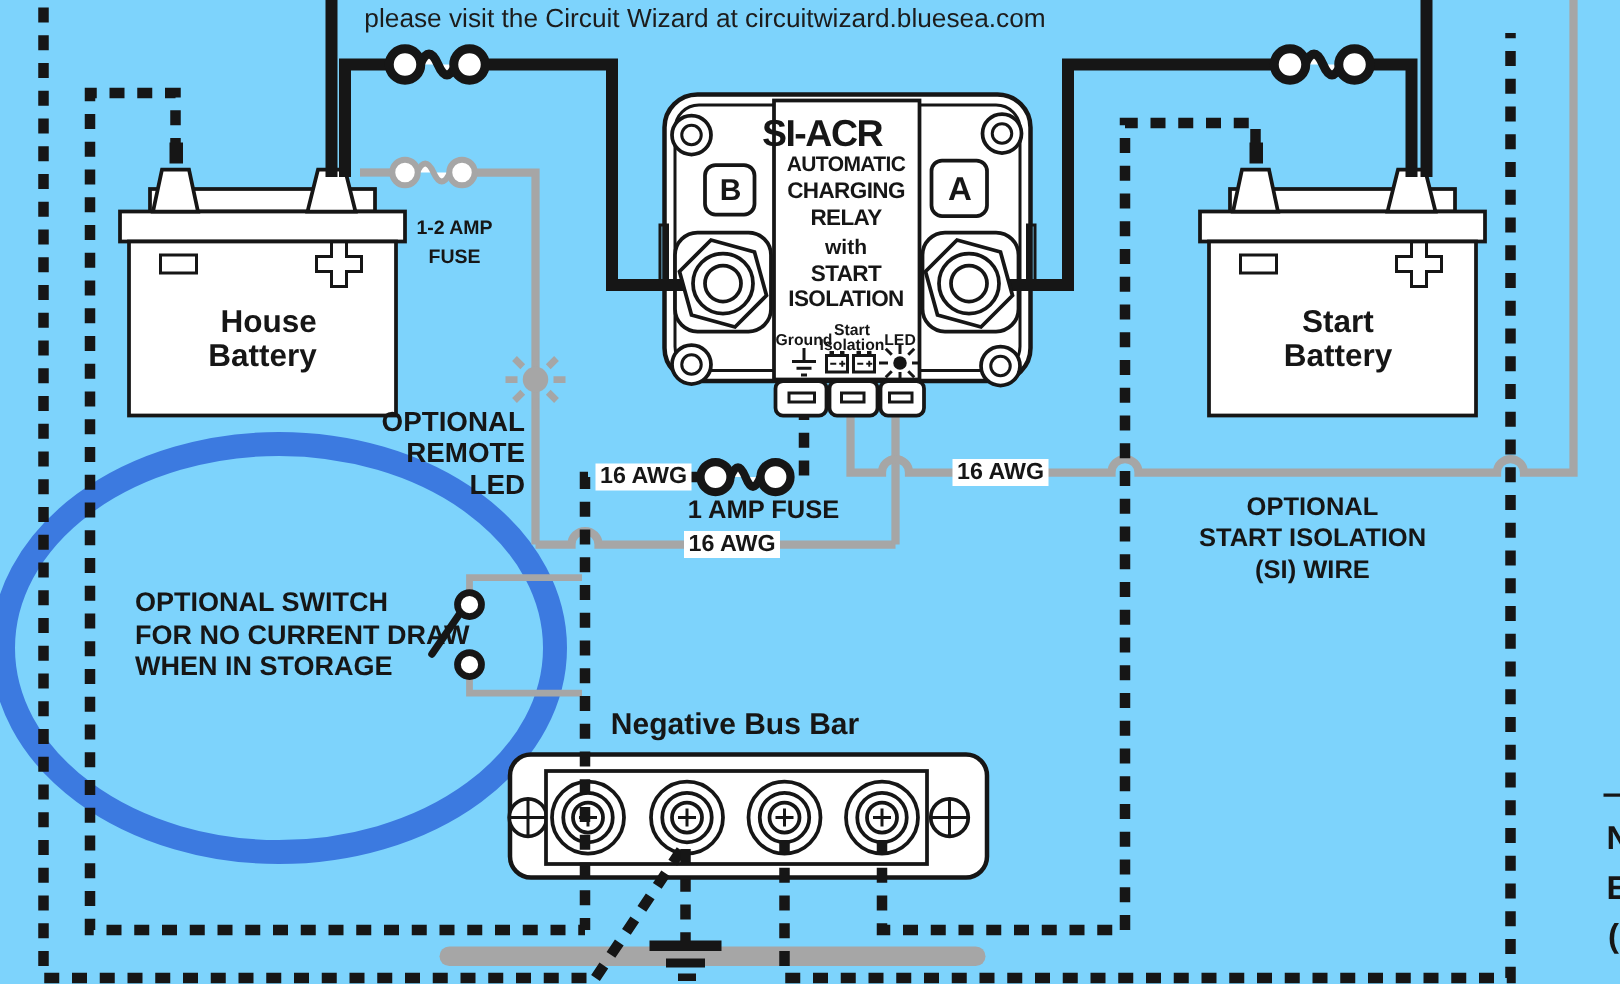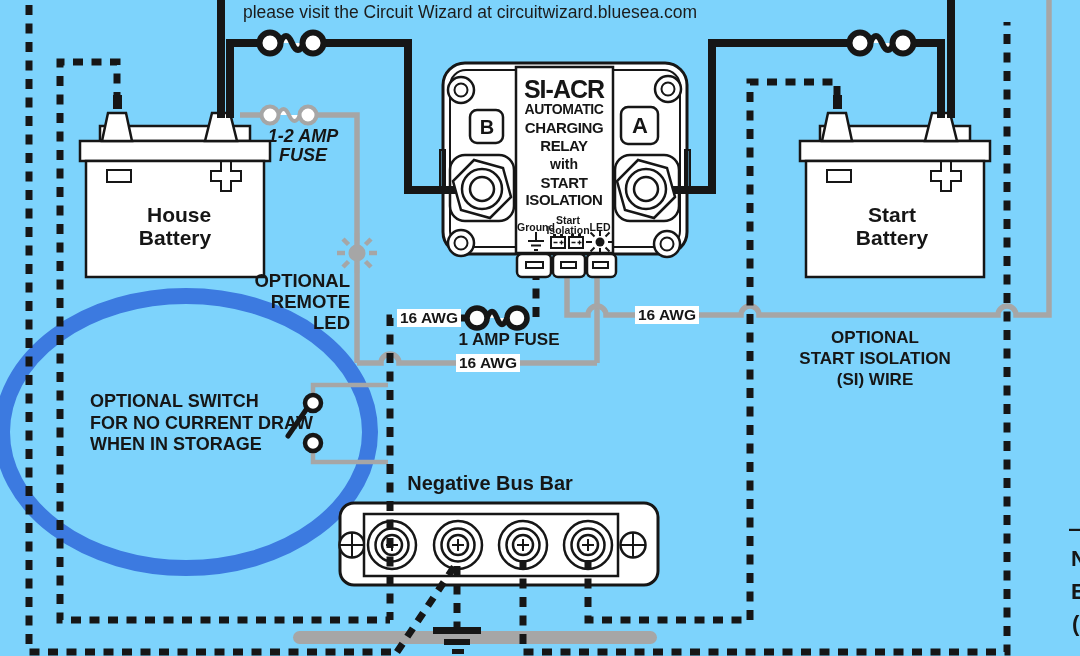--- a/index.html
+++ b/index.html
@@ -218,21 +218,21 @@
 </svg>
 
 <div class="note" style="left:470px;top:2px;transform:translateX(-50%);font-size:17.5px;">please visit the Circuit Wizard at circuitwizard.bluesea.com</div>
 
 <div class="lbl ctr" style="left:175px;top:203px;font-size:21px;line-height:23px;text-align:right;">House
 Battery</div>
 
 <div class="lbl ctr" style="left:892px;top:203px;font-size:21px;line-height:23px;">Start
 Battery</div>
 
-<div class="lbl ctr" style="left:303px;top:127px;font-size:18px;line-height:19px;font-style:italic;">1-2 AMP
+<div class="lbl ctr" style="left:303px;top:142px;font-size:13px;line-height:19px;">1-2 AMP
 FUSE</div>
 
 <div class="lbl" style="right:730px;top:270px;font-size:18.5px;line-height:21px;text-align:right;">OPTIONAL
 REMOTE
 LED</div>
 
 <div class="lbl ctr bgw" style="left:429px;top:309px;font-size:15.5px;">16 AWG</div>
 
 <div class="lbl ctr" style="left:497px;top:330px;font-size:17px;margin-left:12px;">1 AMP FUSE</div>
 
@@ -243,21 +243,21 @@
 <div class="lbl ctr" style="left:875px;top:327px;font-size:17px;line-height:21px;">OPTIONAL
 START ISOLATION
 (SI) WIRE</div>
 
 <div class="lbl" style="left:90px;top:391px;font-size:18px;line-height:21.5px;">OPTIONAL SWITCH
 FOR NO CURRENT DRAW
 WHEN IN STORAGE</div>
 
 <div class="lbl ctr" style="left:490px;top:472px;font-size:20px;">Negative Bus Bar</div>
 
-<div class="lbl ctr" style="left:564px;top:75px;font-size:25px;letter-spacing:-1px;">SI-ACR</div>
+<div class="lbl ctr" style="left:548px;top:75px;font-size:25px;letter-spacing:-1px;">SI-ACR</div>
 <div class="lbl ctr" style="left:564px;top:101px;font-size:14px;letter-spacing:-0.4px;">AUTOMATIC</div>
 <div class="lbl ctr" style="left:564px;top:119px;font-size:15px;letter-spacing:-0.4px;">CHARGING</div>
 <div class="lbl ctr" style="left:564px;top:137px;font-size:15px;letter-spacing:-0.4px;">RELAY</div>
 <div class="lbl ctr" style="left:564px;top:156px;font-size:14px;text-align:center;">with</div>
 <div class="lbl ctr" style="left:564px;top:174px;font-size:15px;letter-spacing:-0.4px;">START</div>
 <div class="lbl ctr" style="left:564px;top:191px;font-size:15px;letter-spacing:-0.4px;">ISOLATION</div>
 
 <div class="lbl ctr" style="left:487px;top:116px;font-size:20px;">B</div>
 <div class="lbl ctr" style="left:640px;top:113px;font-size:22px;">A</div>
 

